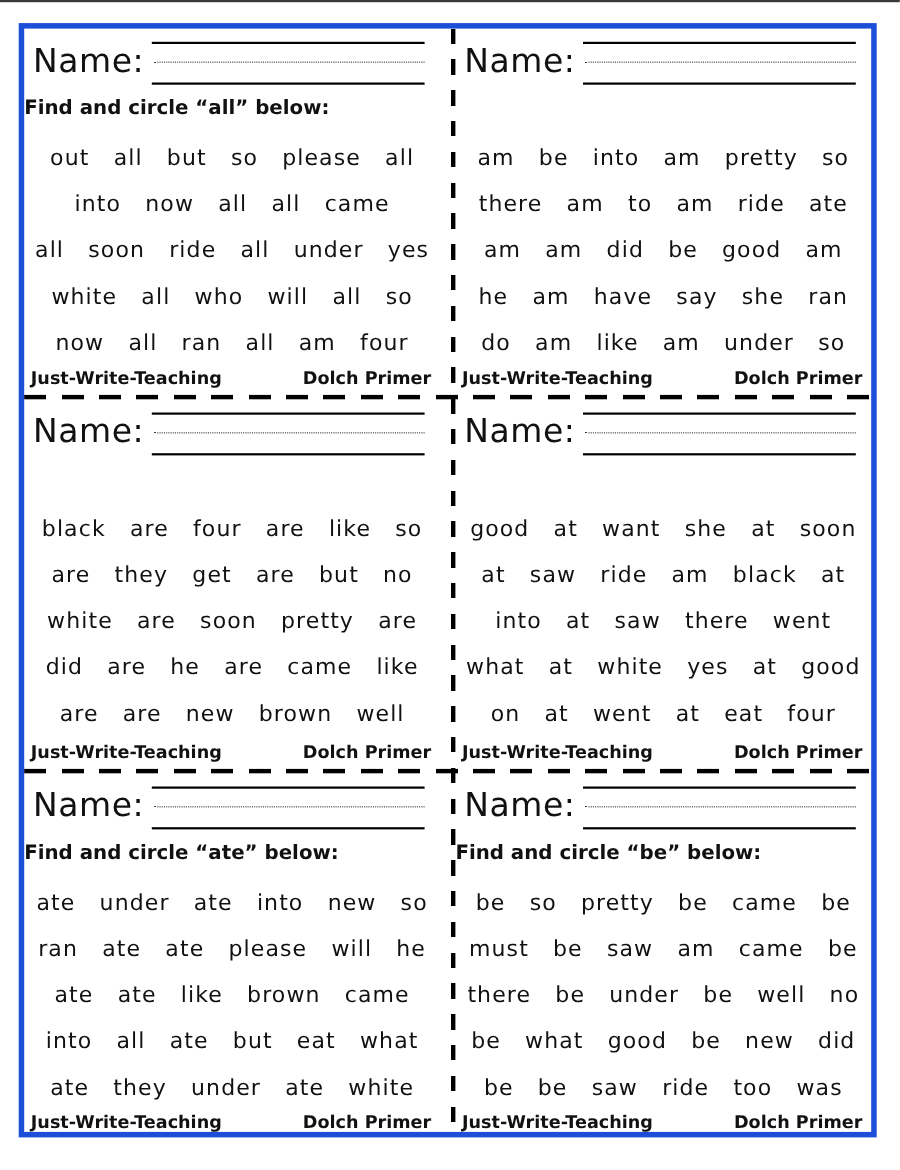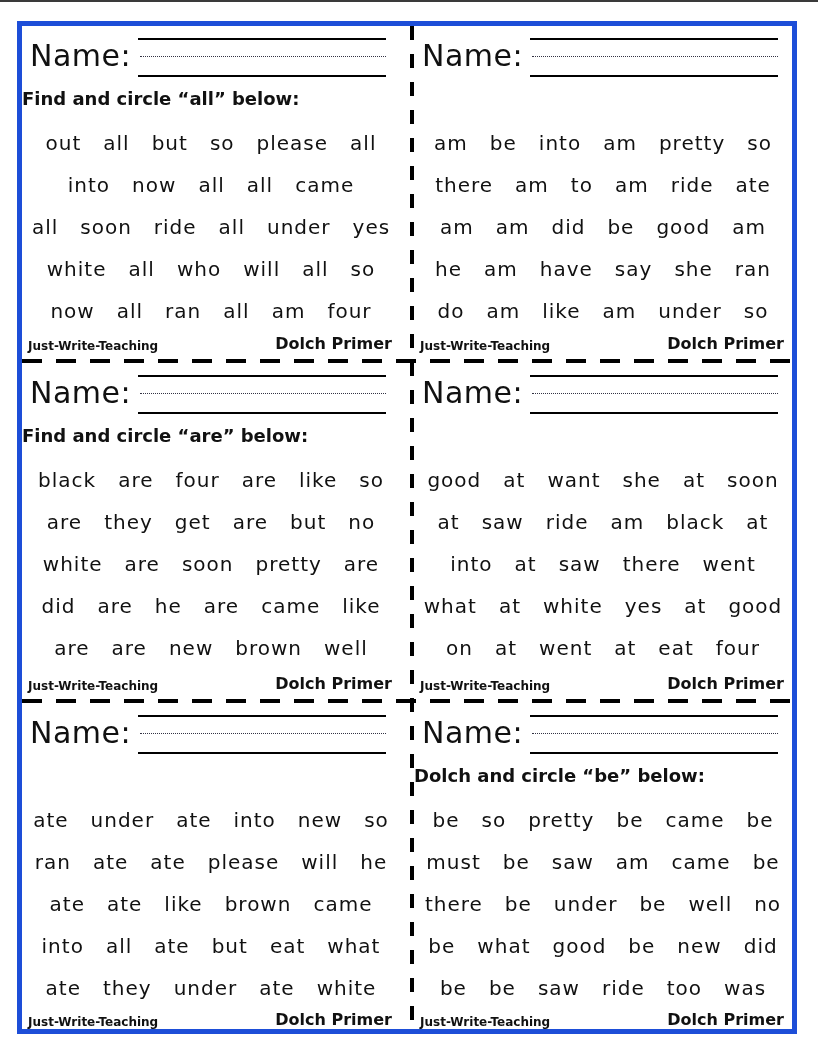--- a/index.html
+++ b/index.html
@@ -16,21 +16,21 @@
   .name-row { position:absolute; left:8px; top:6px; right:6px; height:48px; }
   .name-label { position:absolute; left:0; top:6px; font-size:30px; font-weight:500; letter-spacing:0.5px; }
   .name-lines { position:absolute; left:108px; right:8px; top:2px; height:44px; }
   .nl-top { position:absolute; left:0; right:0; top:4px; height:2px; background:#000; }
   .nl-mid { position:absolute; left:2px; right:0; top:22px; height:0; border-top:1px dotted #334; }
   .nl-bot { position:absolute; left:0; right:0; top:41px; height:2px; background:#000; }
   .instr { position:absolute; left:0; right:0; top:62px; text-align:left; font-size:18px; font-weight:bold; }
   .words { position:absolute; left:0; right:0; top:96px; }
   .row { display:flex; justify-content:center; gap:0; height:42px; align-items:center; }
   .w { font-size:20px; letter-spacing:1px; padding:0 11px; color:#111; }
-  .footer-left { position:absolute; left:6px; bottom:6px; font-size:12px; font-weight:bold; }
+  .footer-left { position:absolute; left:6px; bottom:6px; font-size:16px; font-weight:bold; }
   .footer-right { position:absolute; right:8px; bottom:6px; font-size:16px; font-weight:bold; }
 </style>
 </head>
 <body>
 
 <div class="topline"></div>
 
 <div class="frame" id="frame">
   <div class="vdash"></div>
   <div class="hdash" style="top:333px"></div>
@@ -147,21 +147,20 @@
   </div>
     <div class="card" style="left: 0px; top: 337px; width: 378px; height: 336px;">
     <div class="name-row">
       <span class="name-label">Name:</span>
       <div class="name-lines">
         <div class="nl-top"></div>
         <div class="nl-mid"></div>
         <div class="nl-bot"></div>
       </div>
     </div>
-    <div class="instr">Find and circle “are” below:</div>
     <div class="words">
 
         <div class="row">
           <span class="w">black</span>
           <span class="w">are</span>
           <span class="w">four</span>
           <span class="w">are</span>
           <span class="w">like</span>
           <span class="w">so</span>
         </div>
@@ -255,20 +254,21 @@
   </div>
     <div class="card" style="left: 0px; top: 677px; width: 378px; height: 332px;">
     <div class="name-row">
       <span class="name-label">Name:</span>
       <div class="name-lines">
         <div class="nl-top"></div>
         <div class="nl-mid"></div>
         <div class="nl-bot"></div>
       </div>
     </div>
+    <div class="instr">Find and circle “ate” below:</div>
     <div class="words">
 
         <div class="row">
           <span class="w">ate</span>
           <span class="w">under</span>
           <span class="w">ate</span>
           <span class="w">into</span>
           <span class="w">new</span>
           <span class="w">so</span>
         </div>
@@ -308,21 +308,21 @@
   </div>
     <div class="card" style="left: 392px; top: 677px; width: 378px; height: 332px;">
     <div class="name-row">
       <span class="name-label">Name:</span>
       <div class="name-lines">
         <div class="nl-top"></div>
         <div class="nl-mid"></div>
         <div class="nl-bot"></div>
       </div>
     </div>
-    <div class="instr">Dolch and circle “be” below:</div>
+    <div class="instr">Find and circle “be” below:</div>
     <div class="words">
 
         <div class="row">
           <span class="w">be</span>
           <span class="w">so</span>
           <span class="w">pretty</span>
           <span class="w">be</span>
           <span class="w">came</span>
           <span class="w">be</span>
         </div>

